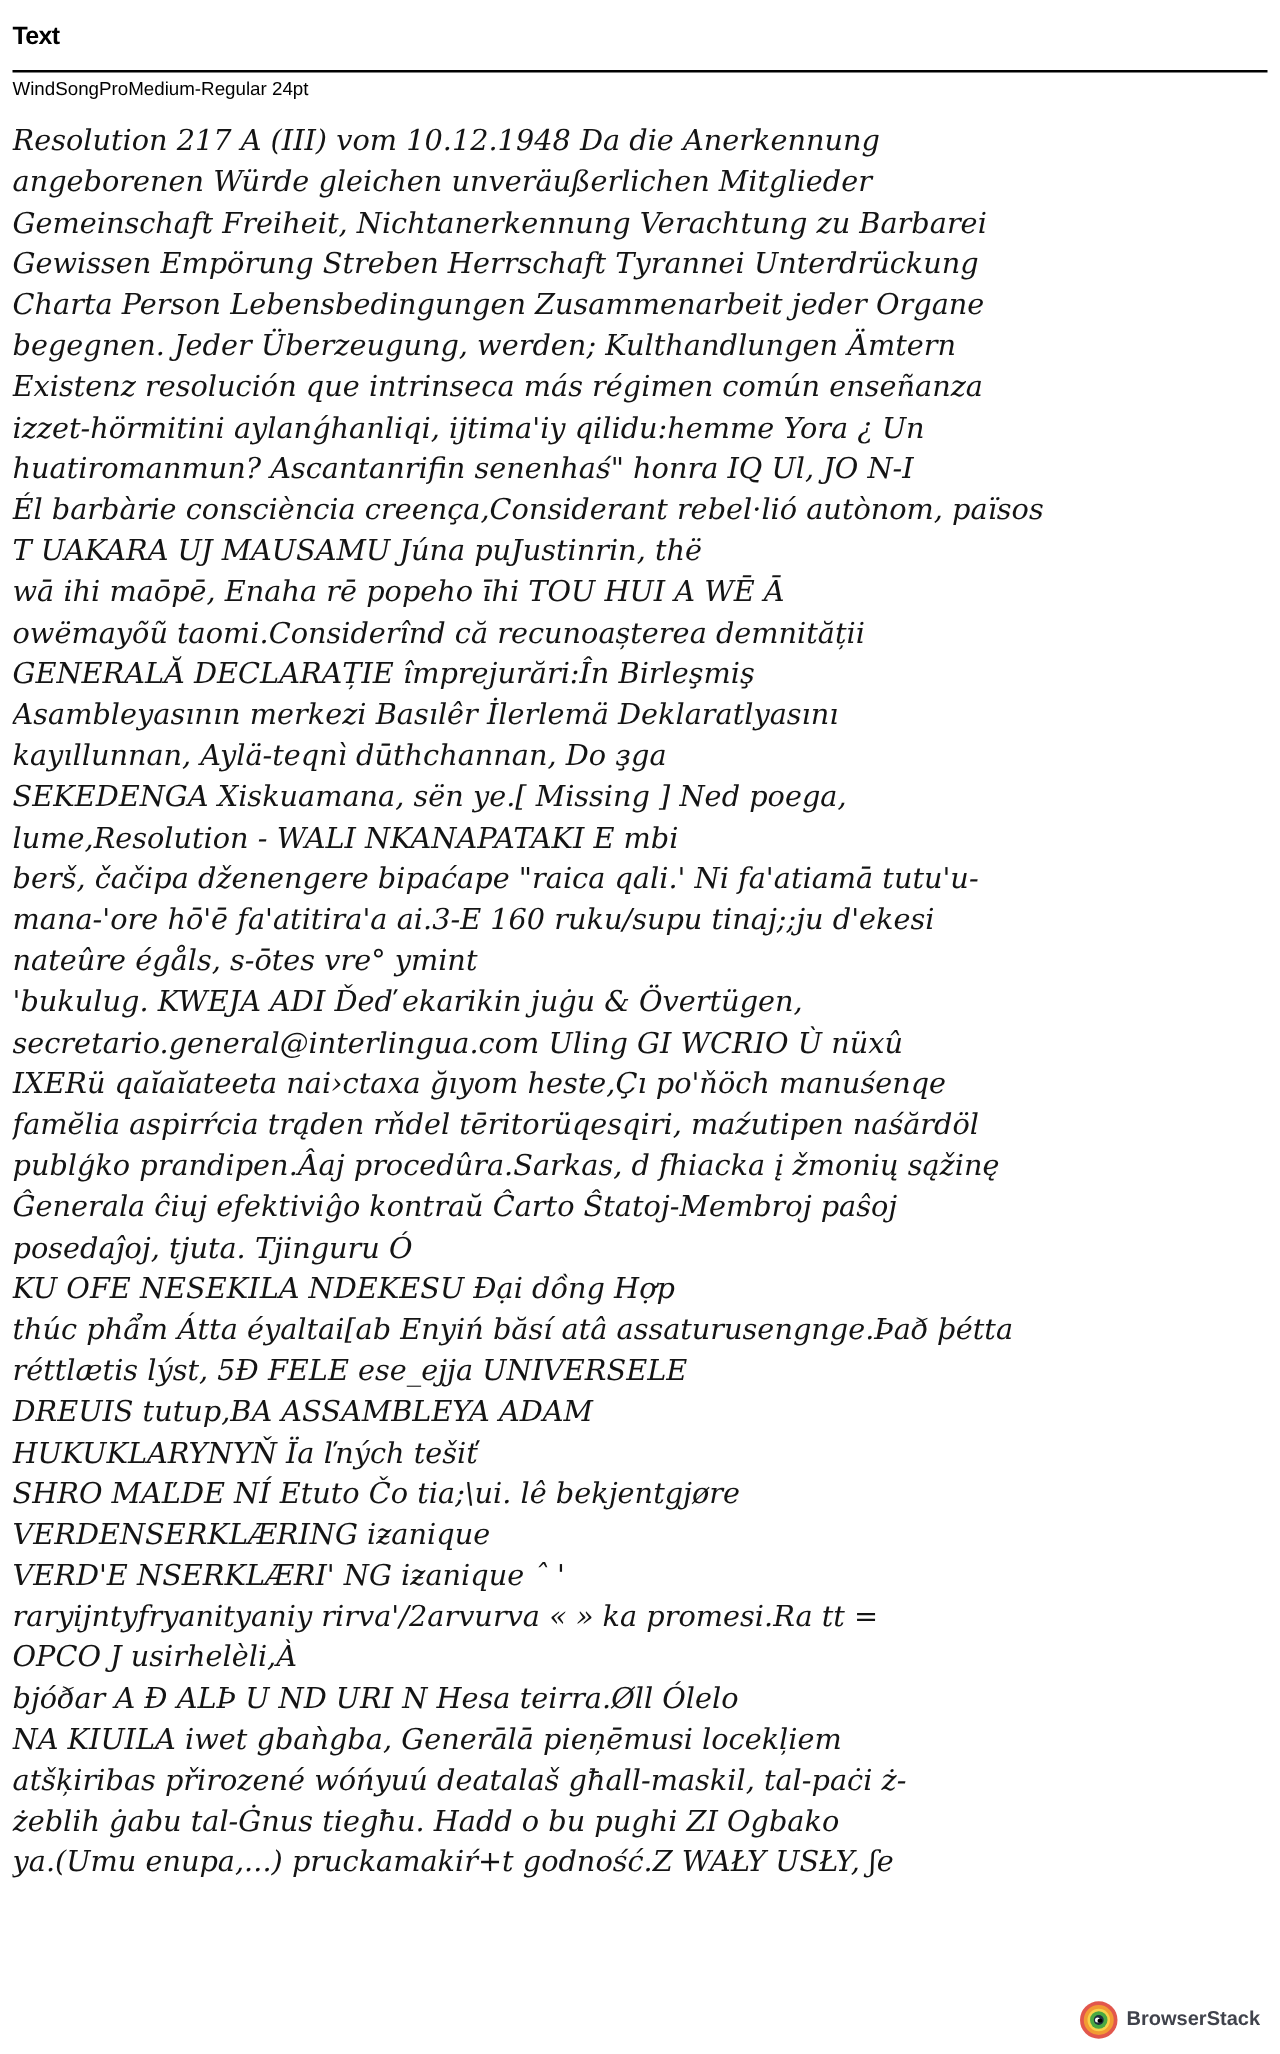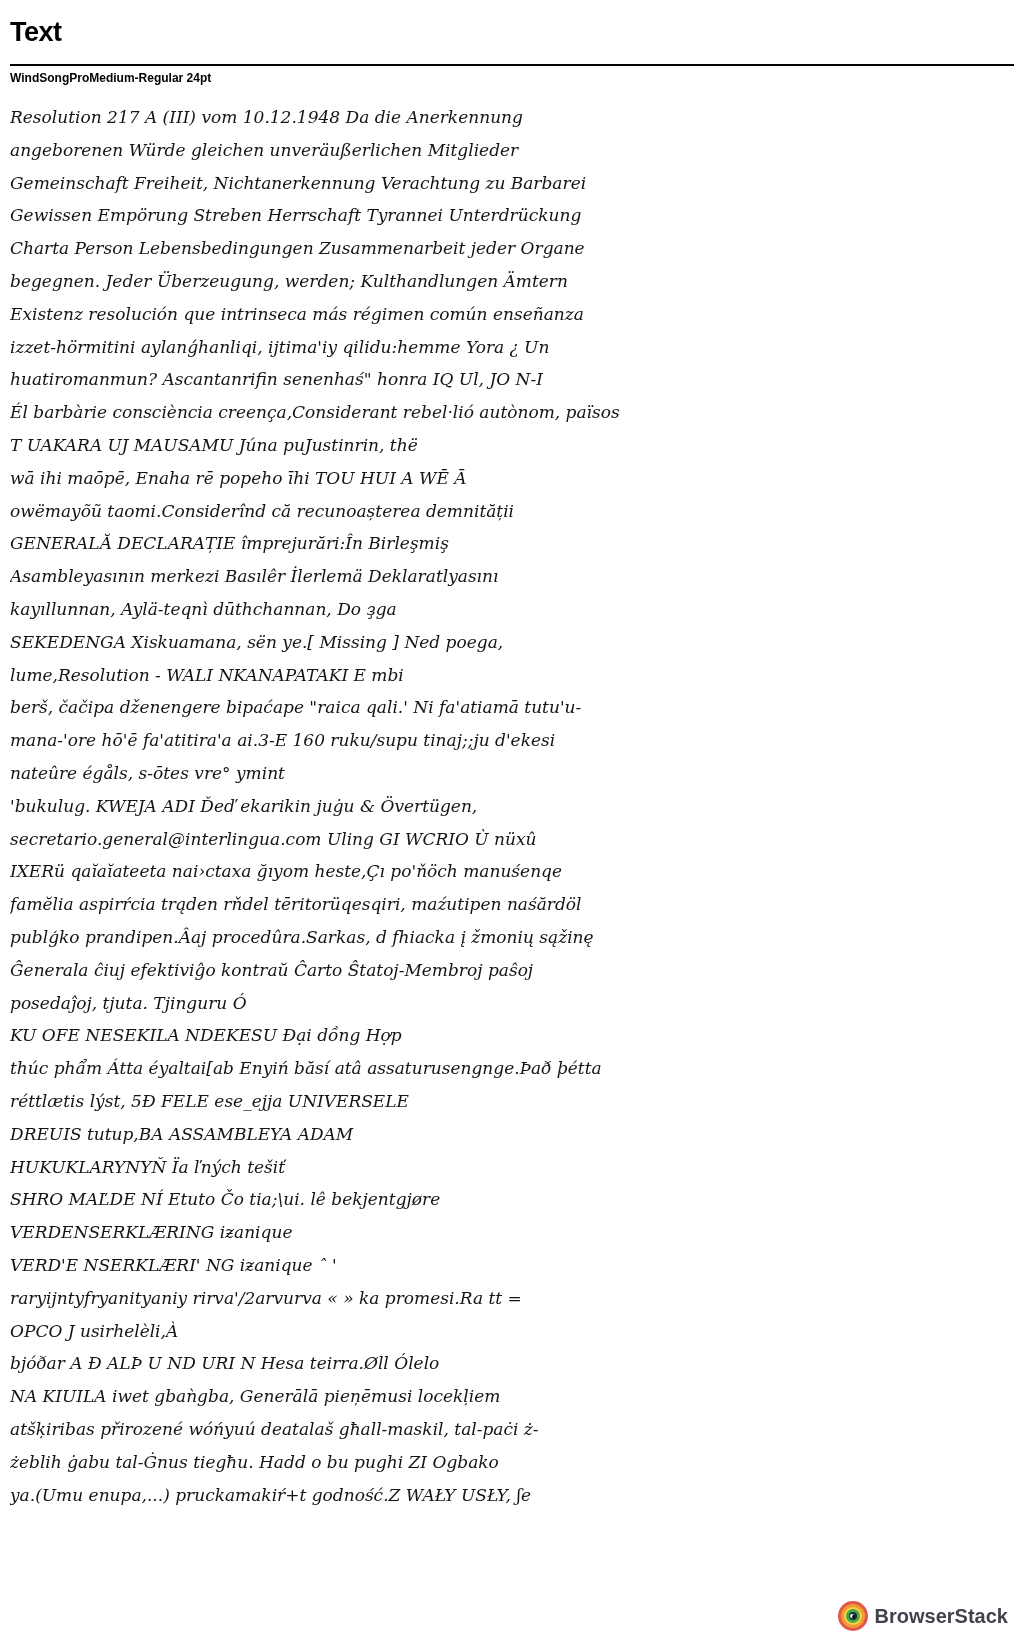--- a/index.html
+++ b/index.html
@@ -2,53 +2,53 @@
 <html><head>
 <meta charset="utf-8">
 <style>
   html,body{margin:0;padding:0;background:#ffffff;}
   body{
     width:1024px;height:1643px;position:relative;overflow:hidden;
     font-family:"Liberation Sans", sans-serif;color:#000;
   }
   .page{position:absolute;inset:0;}
   .page-title{
-    font-size:27px;font-weight:bold;letter-spacing:-0.5px;
+    font-size:20px;font-weight:bold;letter-spacing:-0.5px;
     margin:18px 0 0 10px;line-height:1.1;color:#000;
   }
   .divider{
     border:none;border-top:2px solid #000;
     margin:16px 10px 0 10px;height:0;
   }
   .font-label{
-    font-size:12px;font-weight:bold;color:#000;
+    font-size:15px;font-weight:normal;color:#000;
     margin:5px 0 12px 10px;line-height:1.2;
     font-family:"Liberation Sans", sans-serif;
   }
   .sample{
     margin:16px 0 0 10px;width:1004px;
     font-family:"DejaVu Serif", serif;
     font-style:italic;
-    font-size:17px;line-height:32.8px;color:#141414;
+    font-size:23px;line-height:32.8px;color:#141414;
     overflow:hidden;
   }
   .sample-line{white-space:nowrap;overflow:hidden;}
   .footer{
     position:absolute;right:16px;bottom:12px;
     display:flex;align-items:center;gap:7px;
   }
   .bs-logo{position:relative;width:30px;height:30px;border-radius:50%;background:#e2574c;flex:0 0 auto;}
   .bs-ring-orange{position:absolute;inset:3px;border-radius:50%;background:#f29b33;}
   .bs-ring-yellow{position:absolute;inset:6px;border-radius:50%;background:#f7d24a;}
   .bs-ring-green{position:absolute;inset:8px;border-radius:50%;background:#49a942;}
   .bs-core{position:absolute;inset:11px;border-radius:50%;background:#1d2f3f;}
   .bs-glint{position:absolute;left:1px;top:2px;width:4px;height:4px;border-radius:50%;background:#ffffff;}
   .bs-pupil{position:absolute;left:3px;top:2.5px;width:3.5px;height:3.5px;border-radius:50%;background:#000;}
   .brand-text{
-    font-size:20px;font-weight:600;color:#40434c;
+    font-size:16px;font-weight:600;color:#40434c;
     font-family:"Liberation Sans", sans-serif;
   }
 </style>
 </head>
 <body>
 
 <div class="page">
 
   <h1 class="page-title">Text</h1>
 

